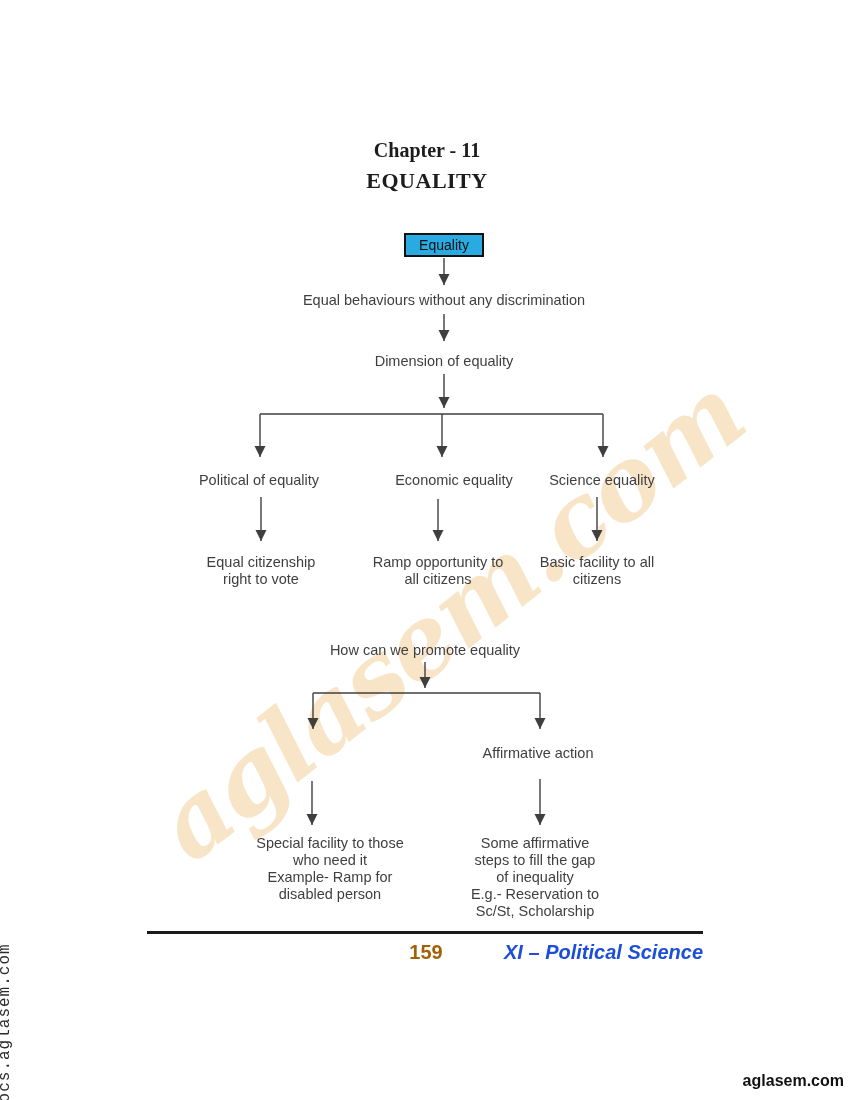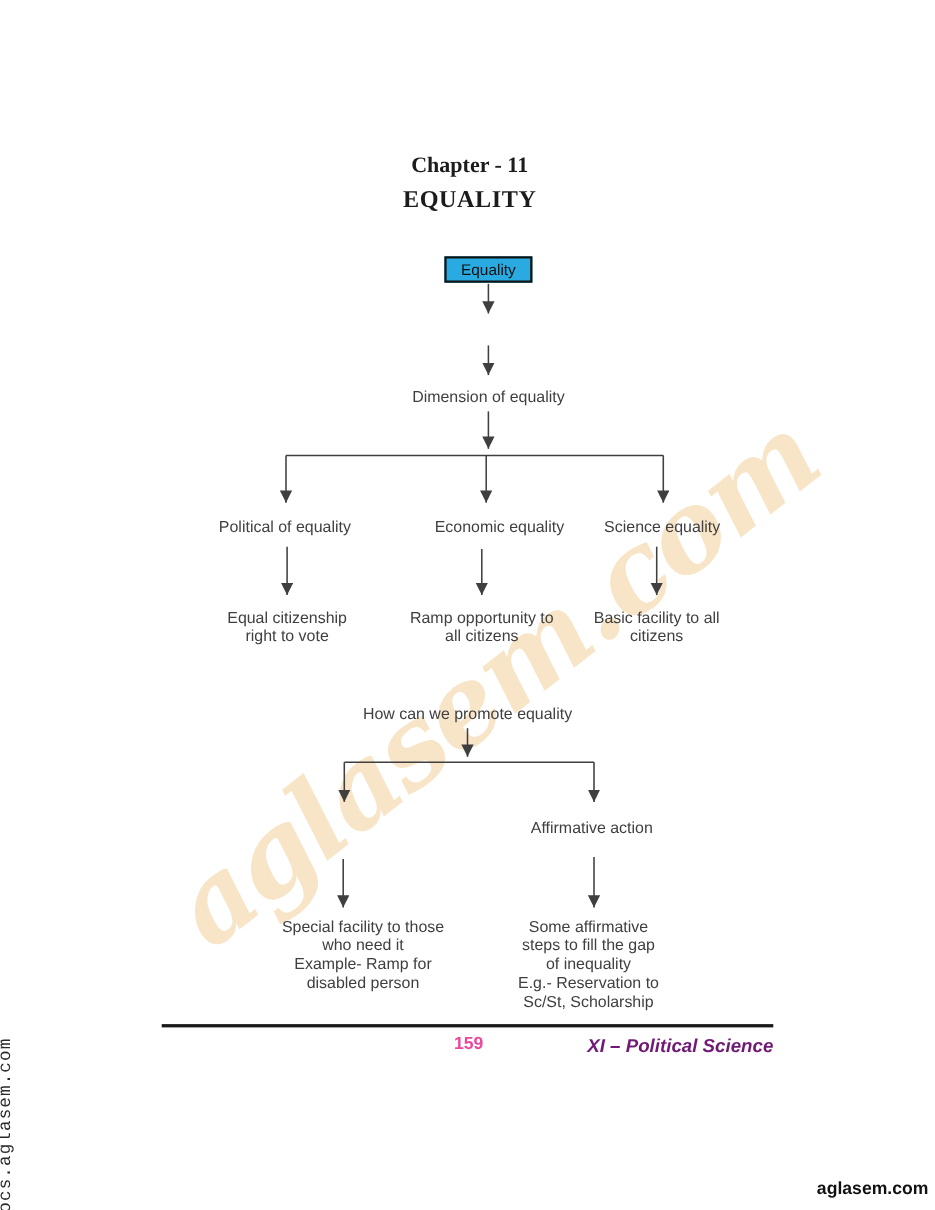--- a/index.html
+++ b/index.html
@@ -69,28 +69,28 @@
   svg.lines { position: absolute; left: 0; top: 0; z-index: 2; }
 
   
   .footer-rule {
     left: 147px; top: 931px;
     width: 556px; height: 3px;
     background: #1a1a1a;
   }
   .page-number {
     font-weight: bold;
-    font-size: 16px;
-    color: #ec4899;
+    font-size: 20px;
+    color: #a16207;
   }
   .course {
     font-weight: bold;
     font-style: italic;
-    font-size: 17px;
-    color: #701a75;
+    font-size: 20px;
+    color: #1d4ed8;
     white-space: nowrap;
   }
 
   
   .side-text {
     font-family: "Liberation Mono", "DejaVu Sans Mono", monospace;
     font-size: 16px;
     letter-spacing: 1px;
     color: #2b2b2b;
     transform: rotate(-90deg);
@@ -135,20 +135,21 @@
       <polyline points="313,693 540,693"></polyline>
       <line x1="313" y1="693" x2="313" y2="729" marker-end="url(#arrow)"></line>
       <line x1="540" y1="693" x2="540" y2="729" marker-end="url(#arrow)"></line>
       <line x1="312" y1="781" x2="312" y2="825" marker-end="url(#arrow)"></line>
       <line x1="540" y1="779" x2="540" y2="825" marker-end="url(#arrow)"></line>
     </g>
   </svg>
 
   <div class="abs centered root-box layer" style="left:444px; top:233px;">Equality</div>
 
+  <div class="abs centered fc-text layer" style="left:444px; top:292px;">Equal behaviours without any discrimination</div>
   <div class="abs centered fc-text layer" style="left:444px; top:353px;">Dimension of equality</div>
 
   <div class="abs centered fc-text layer" style="left:259px; top:472px;">Political of equality</div>
   <div class="abs centered fc-text layer" style="left:444px; top:472px;margin-left:10px;">Economic equality</div>
   <div class="abs centered fc-text layer" style="left:602px; top:472px;">Science equality</div>
 
   <div class="abs centered fc-text layer" style="left:261px; top:554px;">Equal citizenship
 right to vote</div>
   <div class="abs centered fc-text layer" style="left:438px; top:554px;">Ramp opportunity to
 all citizens</div>

